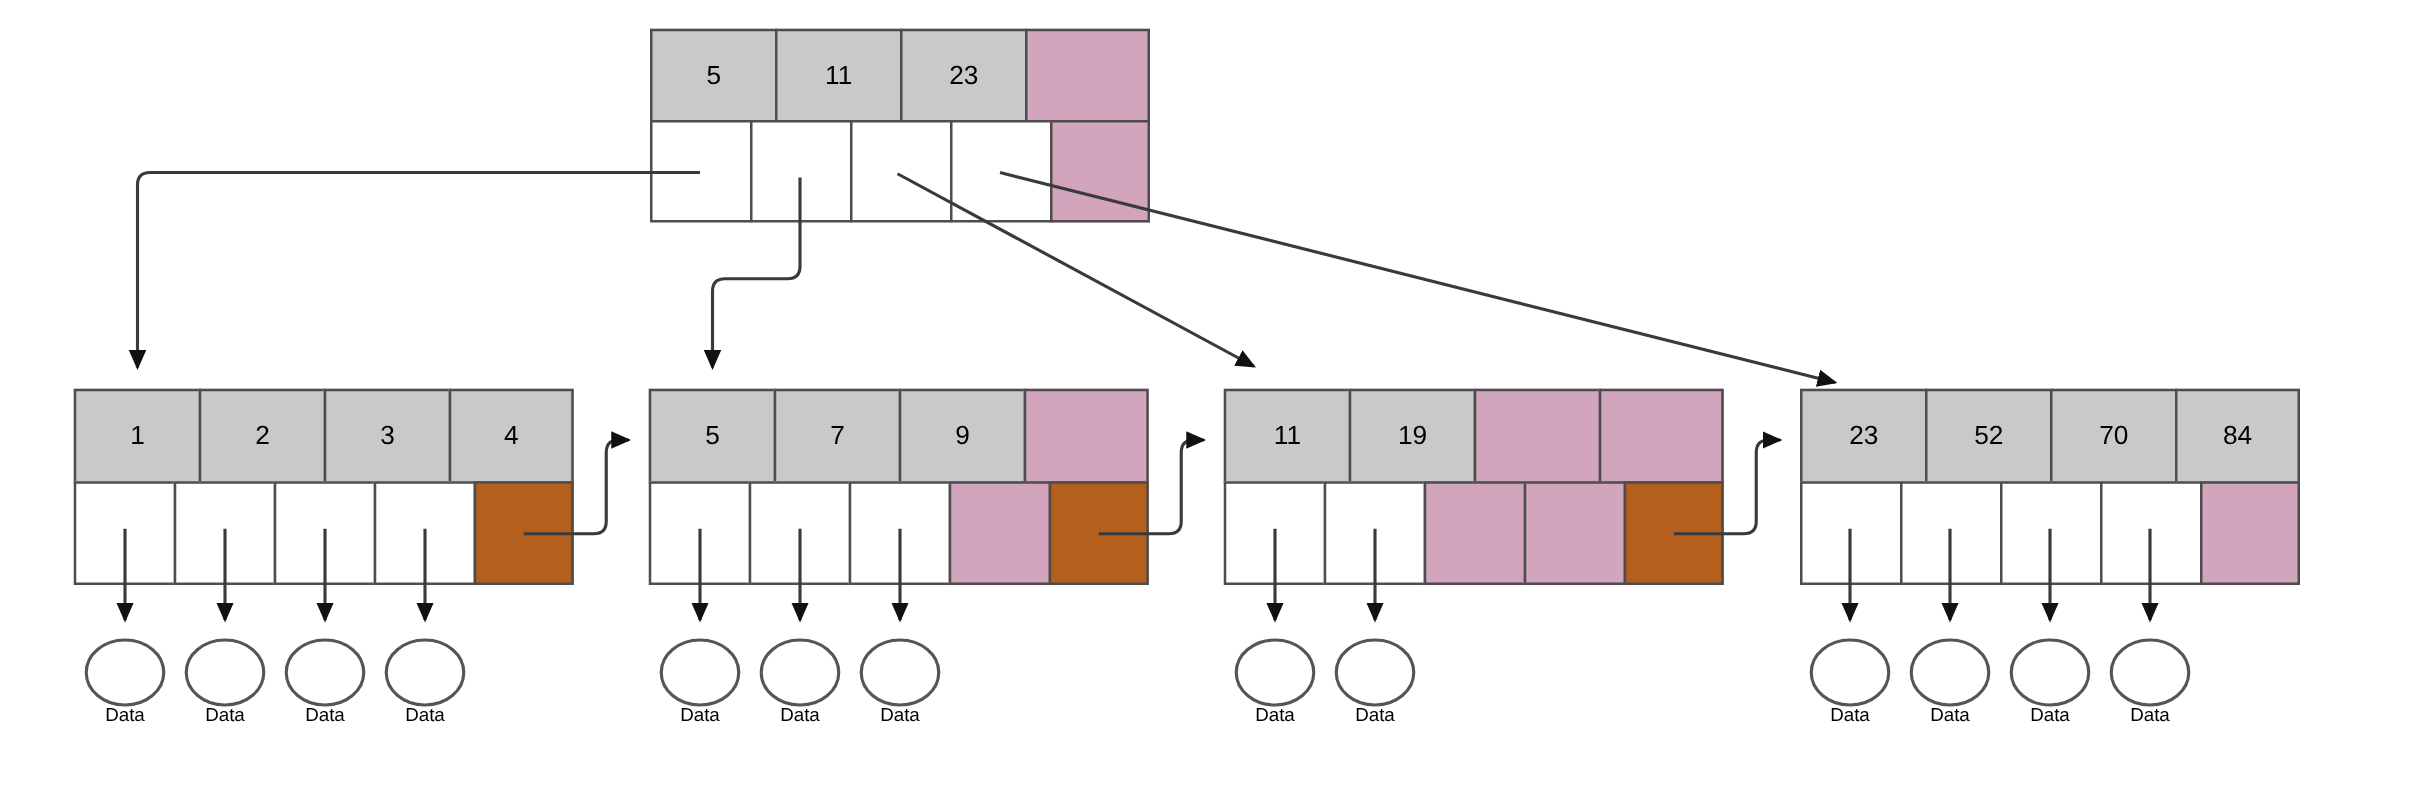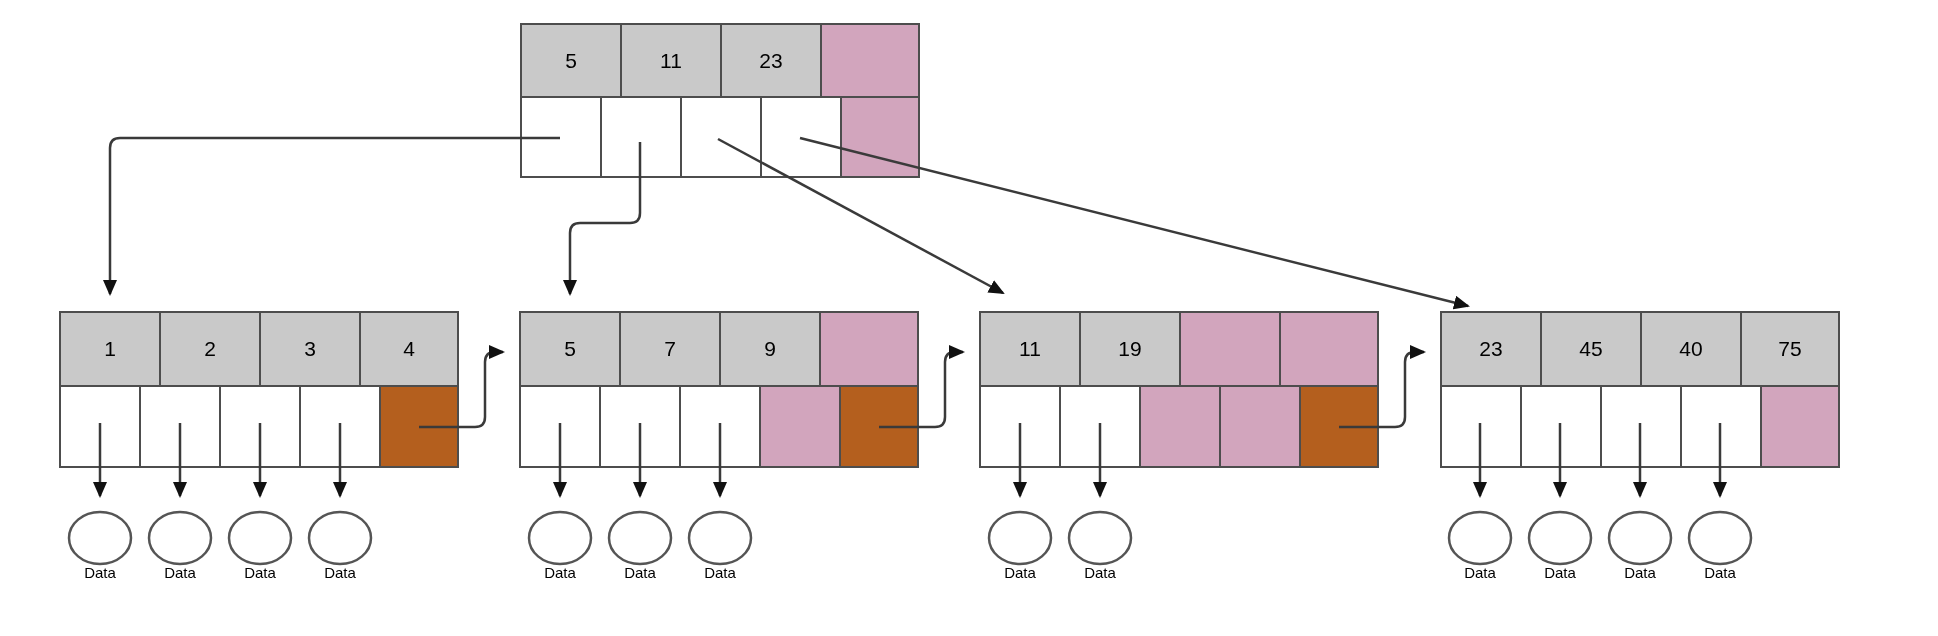--- a/index.html
+++ b/index.html
@@ -97,23 +97,23 @@
       <div class="cell ptr" style="left:80px;width:82px;height:83px;"></div>
       <div class="cell empty" style="left:160px;width:82px;height:83px;"></div>
       <div class="cell empty" style="left:240px;width:82px;height:83px;"></div>
       <div class="cell next" style="left:320px;width:80px;height:83px;"></div>
     </div>
   </div>
 
   <div class="node" style="left:1440px;top:311px;width:400px;height:157px;">
     <div class="row" style="top:0;width:400px;height:76px;">
       <div class="cell key" style="left:0;width:102px;height:76px;">23</div>
-      <div class="cell key" style="left:100px;width:102px;height:76px;">45</div>
-      <div class="cell key" style="left:200px;width:102px;height:76px;">40</div>
-      <div class="cell key" style="left:300px;width:100px;height:76px;">75</div>
+      <div class="cell key" style="left:100px;width:102px;height:76px;">52</div>
+      <div class="cell key" style="left:200px;width:102px;height:76px;">70</div>
+      <div class="cell key" style="left:300px;width:100px;height:76px;">84</div>
     </div>
     <div class="row" style="top:74px;width:400px;height:83px;">
       <div class="cell ptr" style="left:0;width:82px;height:83px;"></div>
       <div class="cell ptr" style="left:80px;width:82px;height:83px;"></div>
       <div class="cell ptr" style="left:160px;width:82px;height:83px;"></div>
       <div class="cell ptr" style="left:240px;width:82px;height:83px;"></div>
       <div class="cell empty" style="left:320px;width:80px;height:83px;"></div>
     </div>
   </div>
 

